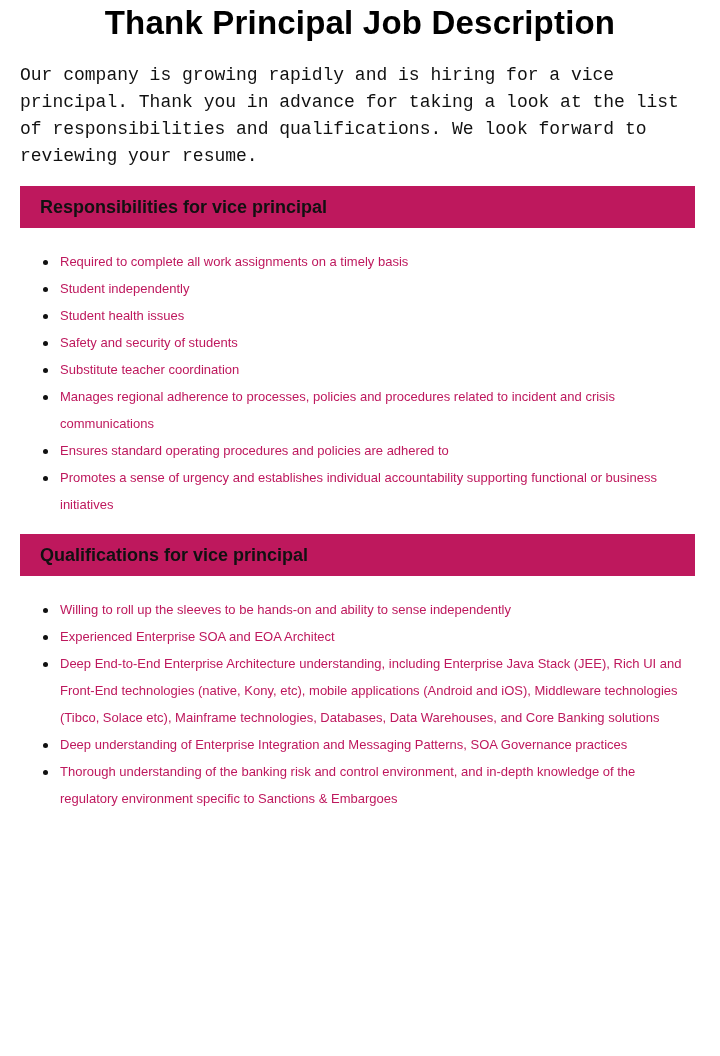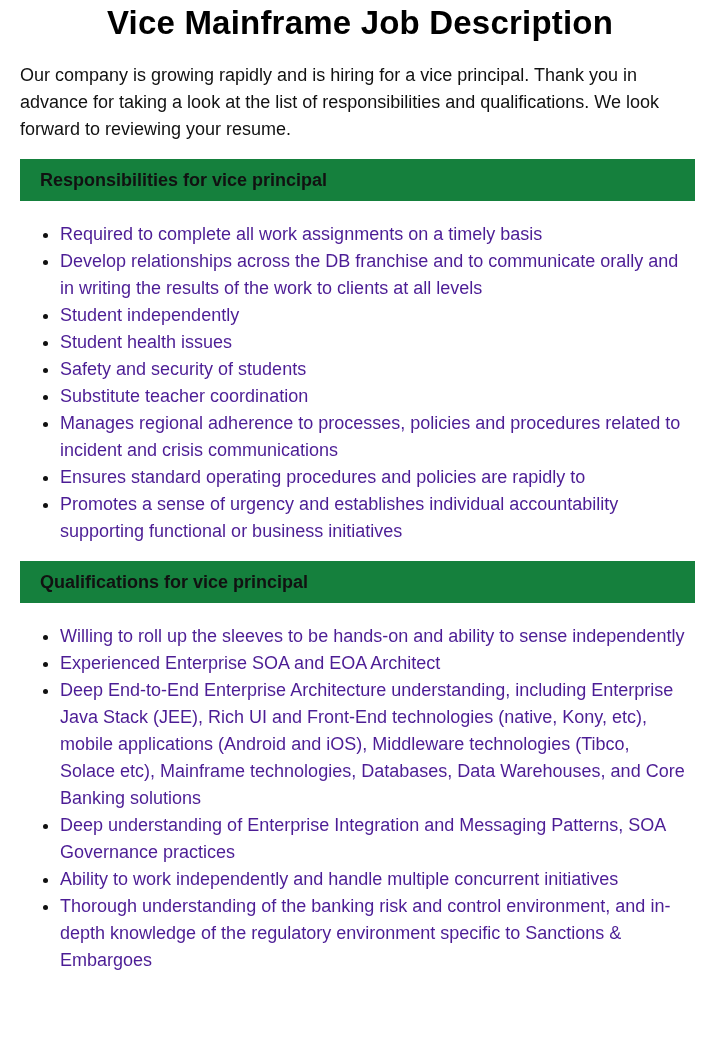--- a/index.html
+++ b/index.html
@@ -27,83 +27,82 @@
       text-align: center;
       color: #000000;
       letter-spacing: 0.2px;
     }
     p.intro {
       margin: 18px 0 0 0;
       font-size: 18px;
       line-height: 27px;
       color: #111111;
       padding-right: 10px;
+      font-family: Liberation Mono, monospace;
     }
     .section-header {
       margin-top: 16px;
-      background: #15803d;
+      background: #be185d;
       height: 42px;
       line-height: 42px;
       padding-left: 20px;
       font-size: 18px;
       font-weight: bold;
       color: #111111;
       width: 655px;
     }
     ul.items {
       margin: 20px 0 0 0;
       padding: 0 0 0 40px;
       list-style: none;
     }
     ul.items li {
       position: relative;
-      font-size: 18px;
+      font-size: 13px;
       line-height: 27px;
-      color: #4c1d95;
+      color: #be185d;
       padding-right: 14px;
     }
     ul.items li::before {
       content: "";
       position: absolute;
       left: -17px;
       top: 12px;
       width: 5px;
       height: 5px;
       border-radius: 50%;
       background: #111111;
     }
     .section-qual {
     }
   </style>
 </head>
 <body>
 
 <div class="page">
-  <h1 class="title">Vice Mainframe Job Description</h1>
+  <h1 class="title">Thank Principal Job Description</h1>
   <p class="intro">Our company is growing rapidly and is hiring for a vice principal. Thank you in advance for taking a look at the list of responsibilities and qualifications. We look forward to reviewing your resume.</p>
 
   <div class="section">
     <div class="section-header">Responsibilities for vice principal</div>
     <ul class="items">
       <li>Required to complete all work assignments on a timely basis</li>
-      <li>Develop relationships across the DB franchise and to communicate orally and in writing the results of the work to clients at all levels</li>
       <li>Student independently</li>
       <li>Student health issues</li>
       <li>Safety and security of students</li>
       <li>Substitute teacher coordination</li>
       <li>Manages regional adherence to processes, policies and procedures related to incident and crisis communications</li>
-      <li>Ensures standard operating procedures and policies are rapidly to</li>
+      <li>Ensures standard operating procedures and policies are adhered to</li>
       <li>Promotes a sense of urgency and establishes individual accountability supporting functional or business initiatives</li>
     </ul>
   </div>
 
   <div class="section section-qual">
     <div class="section-header">Qualifications for vice principal</div>
     <ul class="items">
       <li>Willing to roll up the sleeves to be hands-on and ability to sense independently</li>
       <li>Experienced Enterprise SOA and EOA Architect</li>
       <li>Deep End-to-End Enterprise Architecture understanding, including Enterprise Java Stack (JEE), Rich UI and Front-End technologies (native, Kony, etc), mobile applications (Android and iOS), Middleware technologies (Tibco, Solace etc), Mainframe technologies, Databases, Data Warehouses, and Core Banking solutions</li>
       <li>Deep understanding of Enterprise Integration and Messaging Patterns, SOA Governance practices</li>
-      <li>Ability to work independently and handle multiple concurrent initiatives</li>
       <li>Thorough understanding of the banking risk and control environment, and in-depth knowledge of the regulatory environment specific to Sanctions &amp; Embargoes</li>
     </ul>
   </div>
 </div>
 
 </body></html>

